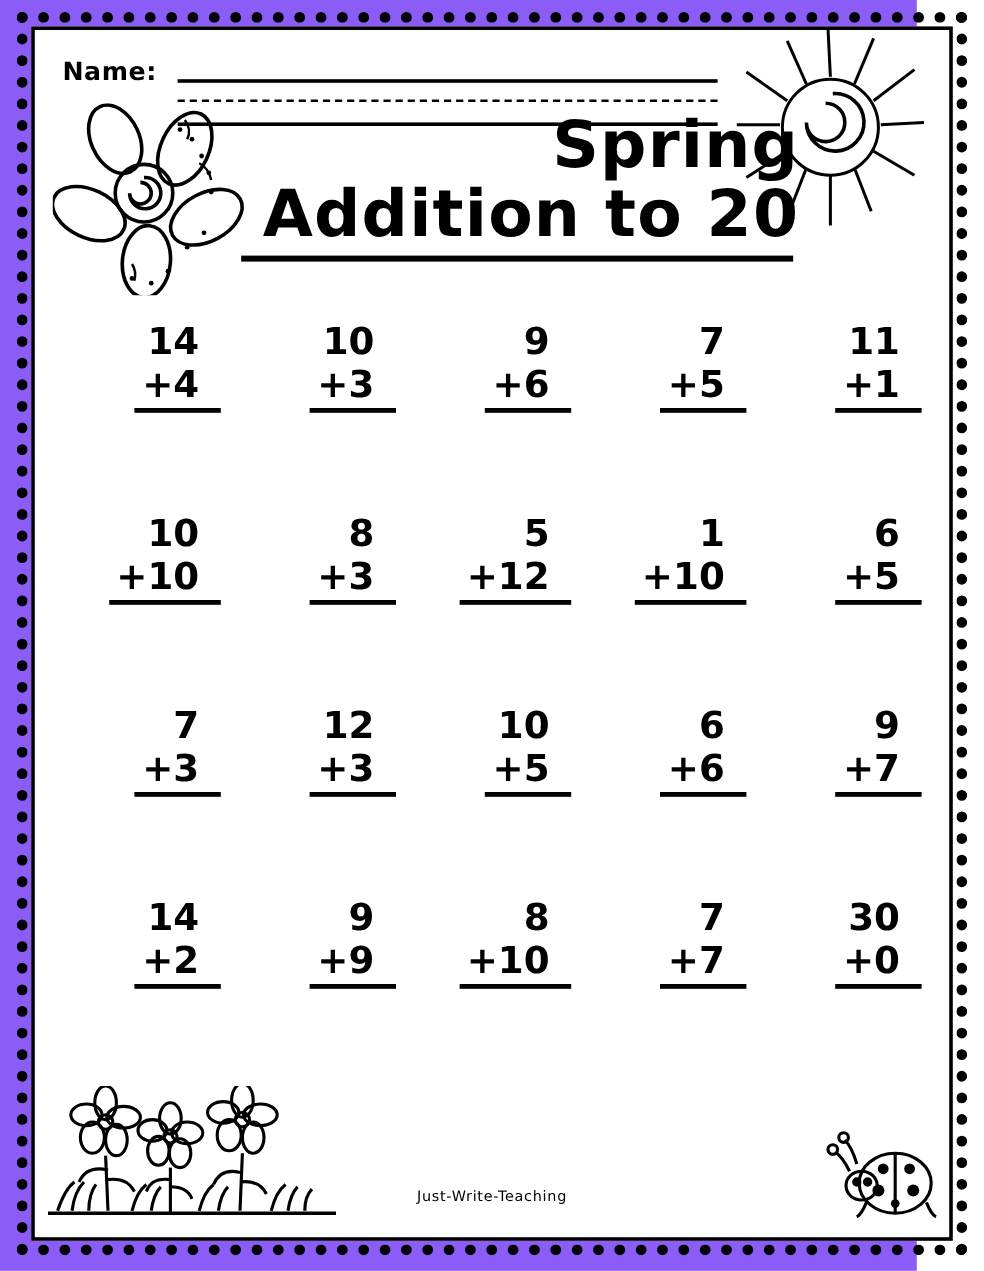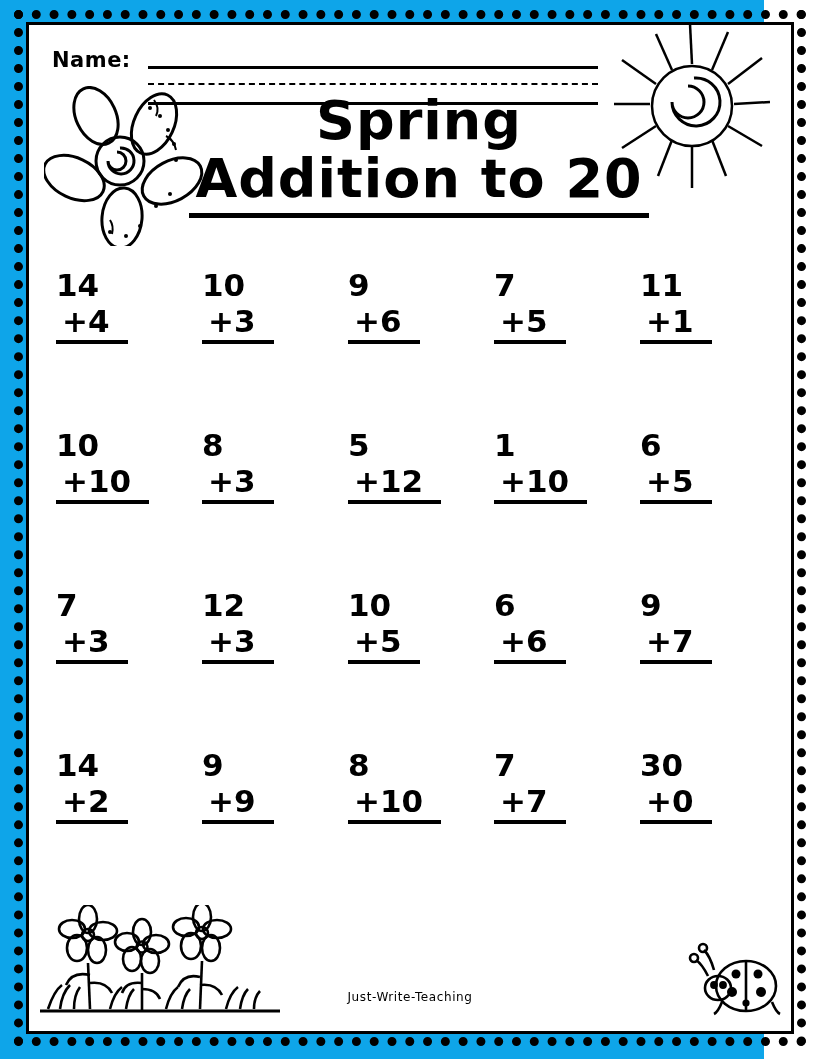--- a/index.html
+++ b/index.html
@@ -12,21 +12,21 @@
     height: 1059px;
     font-family: "DejaVu Sans", sans-serif;
     overflow: hidden;
   }
 
   
   .page {
     position: relative;
     width: 764px;
     height: 1059px;
-    background: #0ea5e9;
+    background: #8b5cf6;
     box-sizing: border-box;
   }
   .dotted-border {
     position: absolute;
     left: 14px;
     top: 10px;
     width: 792px;
     height: 1036px;
     box-sizing: border-box;
     border: 9px dotted #000;
@@ -79,24 +79,24 @@
     position: absolute;
     left: 96px;
     top: 64px;
     width: 450px;
     border-bottom: 3px solid #000;
   }
 
   
   .title-block {
     position: absolute;
-    left: 184px;
+    left: 196px;
     top: 92px;
     width: 470px;
-    text-align: center;
+    text-align: right;
   }
   .title-line {
     font-family: "DejaVu Sans", sans-serif;
     font-size: 54px;
     font-weight: bold;
     line-height: 1.08;
     letter-spacing: 1px;
     color: #000;
   }
   .title-rule {
@@ -120,20 +120,21 @@
     top: 268px;
     width: 712px;
   }
   .prow {
     display: flex;
     justify-content: space-between;
     height: 160px;
   }
   .prob {
     width: 128px;
+    text-align: right;
     font-family: "DejaVu Sans", sans-serif;
     color: #000;
   }
   .prob .top {
     font-size: 31px;
     font-weight: bold;
     line-height: 1.15;
     padding-right: 18px;
   }
   .prob .bot {

